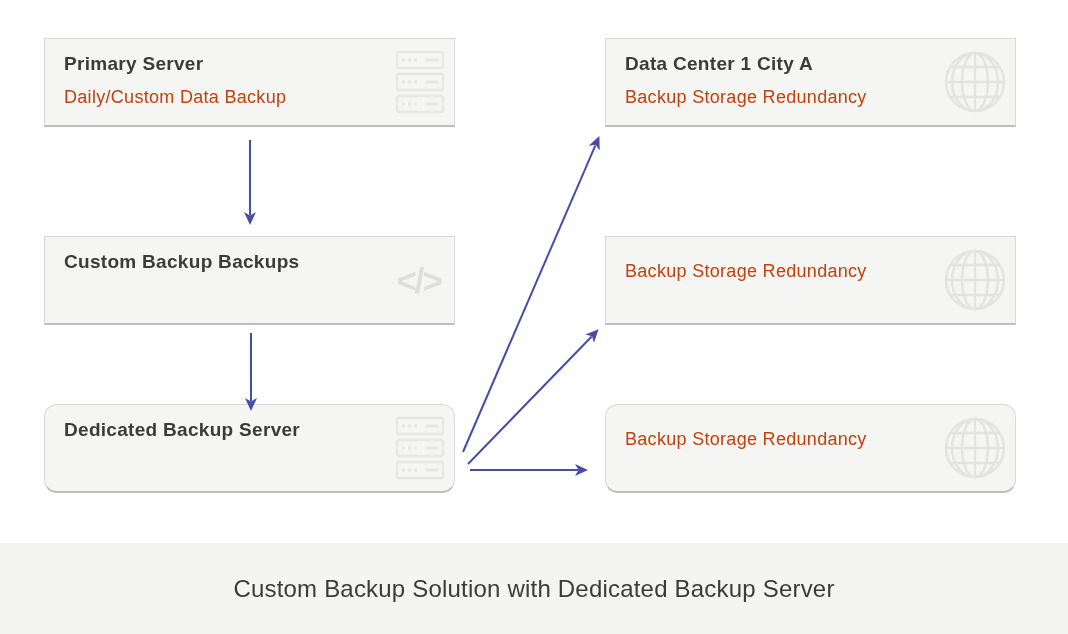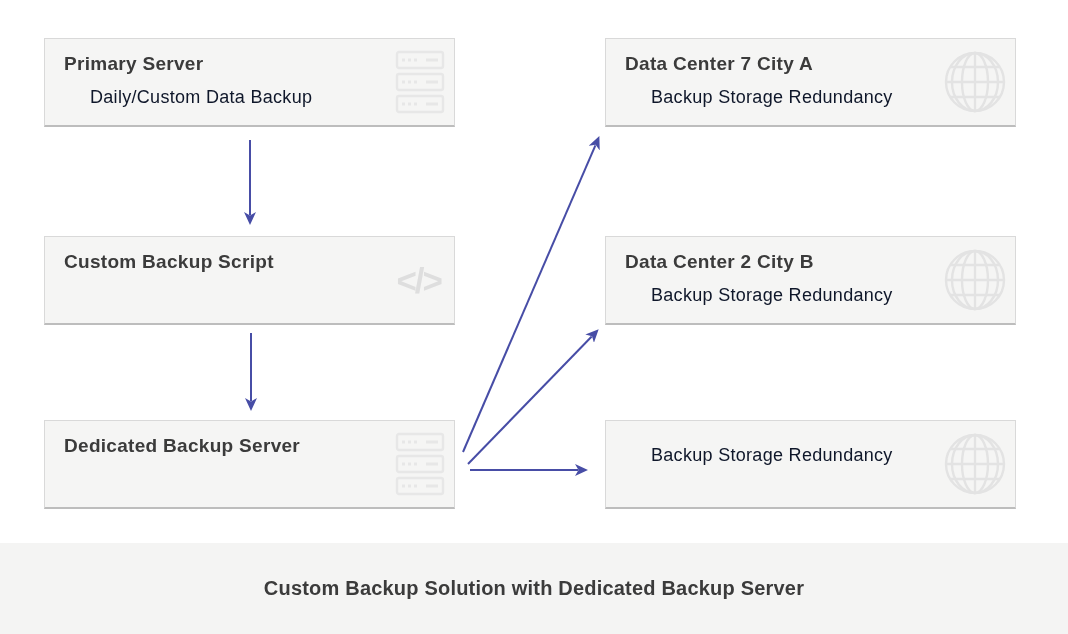--- a/index.html
+++ b/index.html
@@ -18,38 +18,37 @@
     box-sizing: border-box;
     background: #f5f5f4;
     border: 1px solid #d9d9d9;
     border-bottom: 2px solid #bdbdbd;
     padding: 13px 74px 0 19px;
   }
   .col-left  { left: 44px; }
   .col-right { left: 605px; }
   .row1 { top: 38px; }
   .row2 { top: 236px; }
-  .row3 { top: 420px; }
+  .row3 { top: 404px; border-radius: 13px; }
   .node-title {
     font-size: 19px;
     font-weight: 700;
     color: #3b3b3b;
     letter-spacing: 0.3px;
     line-height: 24px;
     white-space: nowrap;
   }
   .node-subtitle {
     margin-top: 10px;
     font-size: 18px;
     font-weight: 400;
-    color: #0f172a;
+    color: #c2410c;
     letter-spacing: 0.3px;
     line-height: 22px;
     white-space: nowrap;
-    margin-left: 26px;
   }
   .node-icon {
     position: absolute;
     right: 7px;
     top: 50%;
     transform: translateY(-50%);
     line-height: 0;
   }
   .code-glyph {
     font-size: 35px;
@@ -69,24 +68,23 @@
     left: 0;
     top: 543px;
     width: 1068px;
     height: 91px;
     background: #f4f4f3;
     display: flex;
     align-items: center;
     justify-content: center;
   }
   .caption-text {
-    font-size: 20px;
+    font-size: 24px;
     color: #3b3b3b;
     letter-spacing: 0.2px;
-    font-weight: bold;
   }
 </style>
 </head>
 <body>
 
 <div class="stage">
 
   <div class="node col-left row1">
     <div class="node-title">Primary Server</div>
     <div class="node-subtitle">Daily/Custom Data Backup</div>
@@ -111,21 +109,21 @@
         <g stroke="#e7e7e7" stroke-width="3">
           <line x1="33" y1="10" x2="45" y2="10"></line>
           <line x1="33" y1="32" x2="45" y2="32"></line>
           <line x1="33" y1="54" x2="45" y2="54"></line>
         </g>
       </svg>
     </span>
   </div>
 
   <div class="node col-left row2">
-    <div class="node-title">Custom Backup Script</div>
+    <div class="node-title">Custom Backup Backups</div>
     <span class="node-icon">
       <span class="code-glyph">&lt;/&gt;</span>
     </span>
   </div>
 
   <div class="node col-left row3">
     <div class="node-title">Dedicated Backup Server</div>
     <span class="node-icon">
       <svg width="54" height="64" viewBox="0 0 54 64">
         <g fill="none" stroke="#e7e7e7" stroke-width="2.4">
@@ -147,37 +145,36 @@
         <g stroke="#e7e7e7" stroke-width="3">
           <line x1="33" y1="10" x2="45" y2="10"></line>
           <line x1="33" y1="32" x2="45" y2="32"></line>
           <line x1="33" y1="54" x2="45" y2="54"></line>
         </g>
       </svg>
     </span>
   </div>
 
   <div class="node col-right row1">
-    <div class="node-title">Data Center 7 City A</div>
+    <div class="node-title">Data Center 1 City A</div>
     <div class="node-subtitle">Backup Storage Redundancy</div>
     <span class="node-icon">
       <svg width="66" height="66" viewBox="0 0 66 66" fill="none" stroke="#e3e3e3" stroke-width="2.4">
         <circle cx="33" cy="33" r="29"></circle>
         <line x1="4" y1="33" x2="62" y2="33"></line>
         <line x1="8.5" y1="18" x2="57.5" y2="18"></line>
         <line x1="8.5" y1="48" x2="57.5" y2="48"></line>
         <line x1="33" y1="4" x2="33" y2="62"></line>
         <ellipse cx="33" cy="33" rx="13" ry="29"></ellipse>
         <ellipse cx="33" cy="33" rx="23" ry="29"></ellipse>
       </svg>
     </span>
   </div>
 
   <div class="node col-right row2">
-    <div class="node-title">Data Center 2 City B</div>
     <div class="node-subtitle">Backup Storage Redundancy</div>
     <span class="node-icon">
       <svg width="66" height="66" viewBox="0 0 66 66" fill="none" stroke="#e3e3e3" stroke-width="2.4">
         <circle cx="33" cy="33" r="29"></circle>
         <line x1="4" y1="33" x2="62" y2="33"></line>
         <line x1="8.5" y1="18" x2="57.5" y2="18"></line>
         <line x1="8.5" y1="48" x2="57.5" y2="48"></line>
         <line x1="33" y1="4" x2="33" y2="62"></line>
         <ellipse cx="33" cy="33" rx="13" ry="29"></ellipse>
         <ellipse cx="33" cy="33" rx="23" ry="29"></ellipse>

